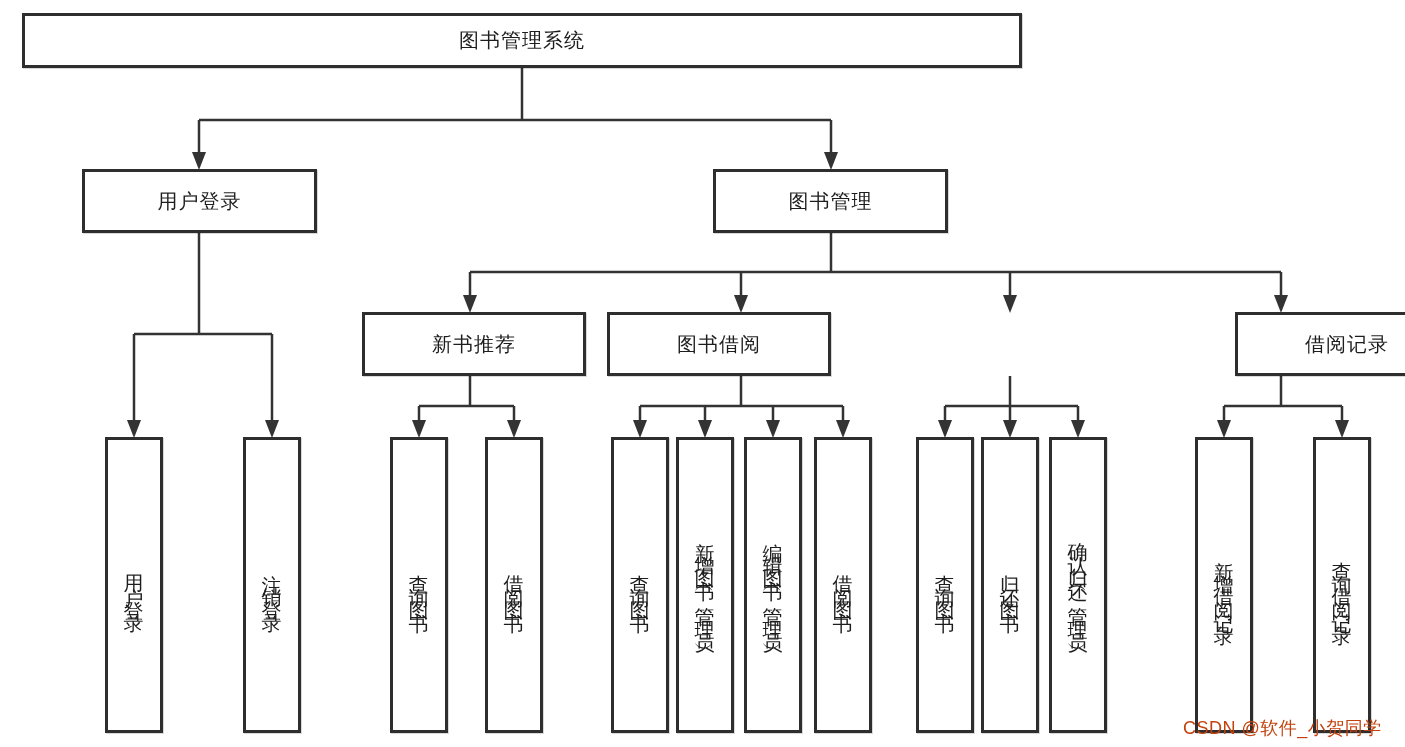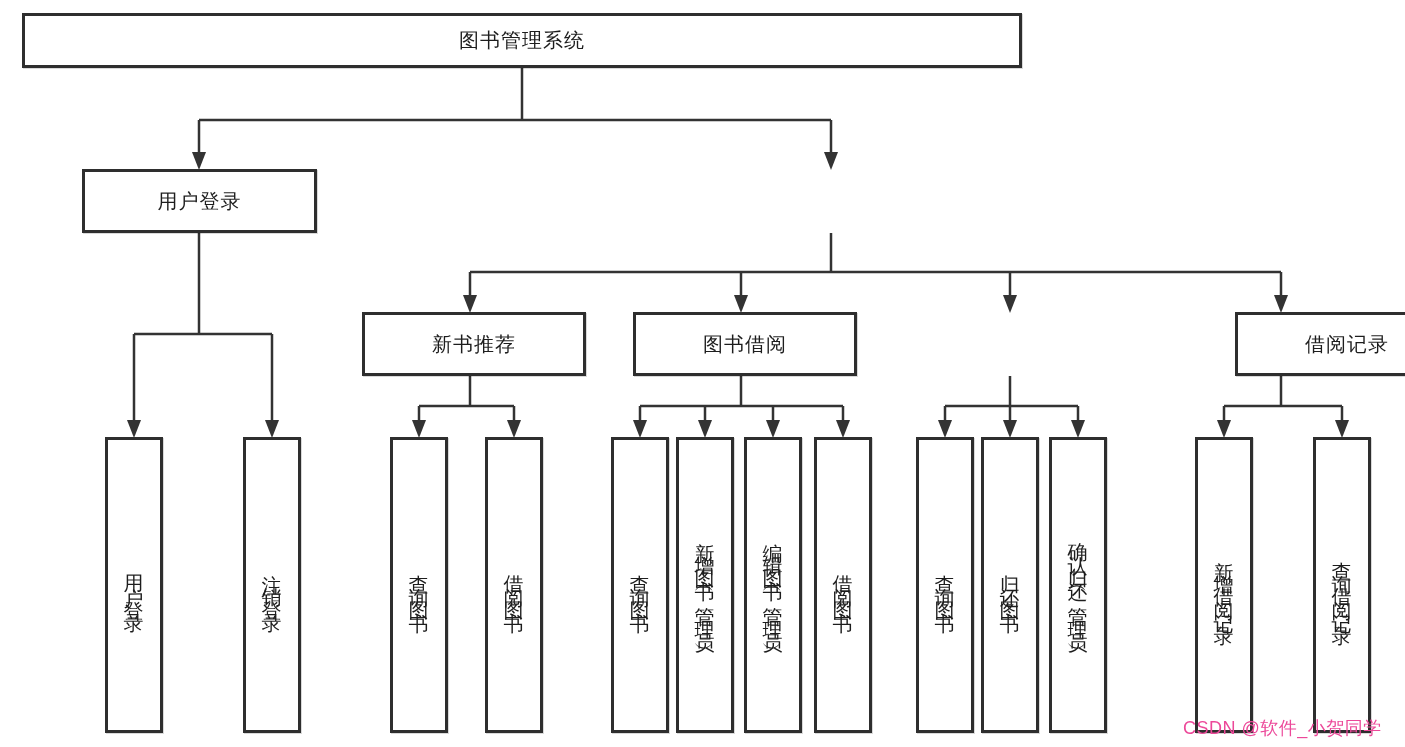--- a/index.html
+++ b/index.html
@@ -59,21 +59,21 @@
   .l3 {
     top: 312px;
     width: 224px;
     height: 64px;
   }
   #watermark {
     position: absolute;
     left: 1183px;
     top: 716px;
     font-size: 18px;
-    color: #ec4899;
+    color: #c2410c;
     white-space: nowrap;
     z-index: 10;
     letter-spacing: 0.5px;
   }
 </style>
 </head>
 <body>
 
 <div id="canvas">
 
@@ -143,25 +143,28 @@
     </g>
   </svg>
 
   <div class="box" style="left:22px; top:13px; width:1000px; height:55px;">
     <span>图书管理系统</span>
   </div>
 
   <div class="box" style="left:82px; top:169px; width:235px; height:64px;">
     <span>用户登录</span>
   </div>
+  <div class="box" style="left:713px; top:169px; width:235px; height:64px;">
+    <span>图书管理</span>
+  </div>
 
   <div class="box l3" style="left:362px;">
     <span>新书推荐</span>
   </div>
-  <div class="box l3" style="left:633px;">
+  <div class="box l3" style="left:607px;">
     <span>图书借阅</span>
   </div>
   <div class="box l3" style="left:1235px;">
     <span>借阅记录</span>
   </div>
 
   <div class="vbox" style="left:105px;">
     <span>用户登录</span>
   </div>
   <div class="vbox" style="left:243px;">

